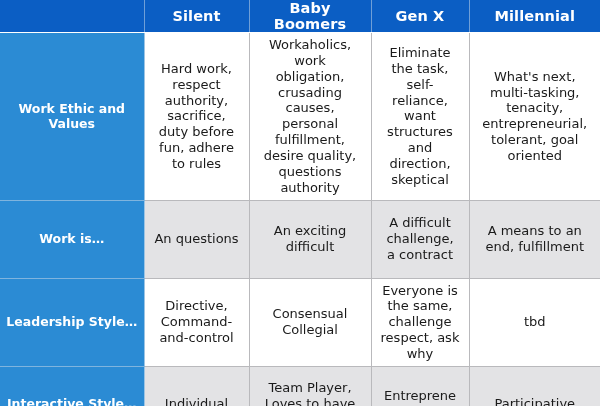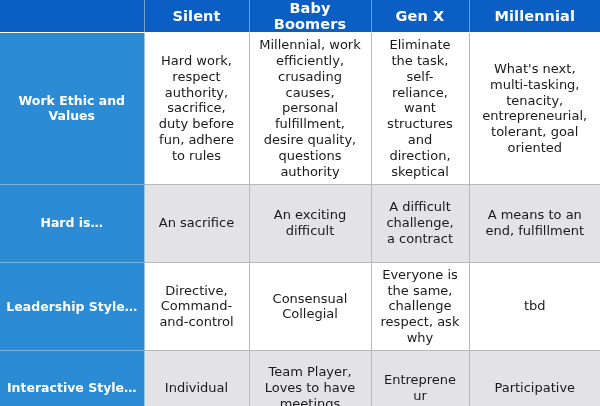--- a/index.html
+++ b/index.html
@@ -107,27 +107,27 @@
         <th>Silent</th>
         <th>Baby Boomers</th>
         <th>Gen X</th>
         <th>Millennial</th>
       </tr>
     </thead>
     <tbody>
       <tr class="band-white r-work-ethic">
         <td class="row-label">Work Ethic and Values</td>
         <td class="cell">Hard work, respect authority, sacrifice, duty before fun, adhere to rules</td>
-        <td class="cell">Millennial, work efficiently, crusading causes, personal fulfillment, desire quality, questions authority</td>
+        <td class="cell">Workaholics, work obligation, crusading causes, personal fulfillment, desire quality, questions authority</td>
         <td class="cell">Eliminate the task, self-reliance, want structures and direction, skeptical</td>
         <td class="cell">What's next, multi-tasking, tenacity, entrepreneurial, tolerant, goal oriented</td>
       </tr>
       <tr class="band-gray r-work-is">
-        <td class="row-label">Hard is…</td>
-        <td class="cell">An sacrifice</td>
+        <td class="row-label">Work is…</td>
+        <td class="cell">An questions</td>
         <td class="cell">An exciting difficult</td>
         <td class="cell">A difficult challenge, a contract</td>
         <td class="cell">A means to an end, fulfillment</td>
       </tr>
       <tr class="band-white r-leadership">
         <td class="row-label">Leadership Style…</td>
         <td class="cell">Directive, Command-and-control</td>
         <td class="cell">Consensual Collegial</td>
         <td class="cell">Everyone is the same, challenge respect, ask why</td>
         <td class="cell">tbd</td>

